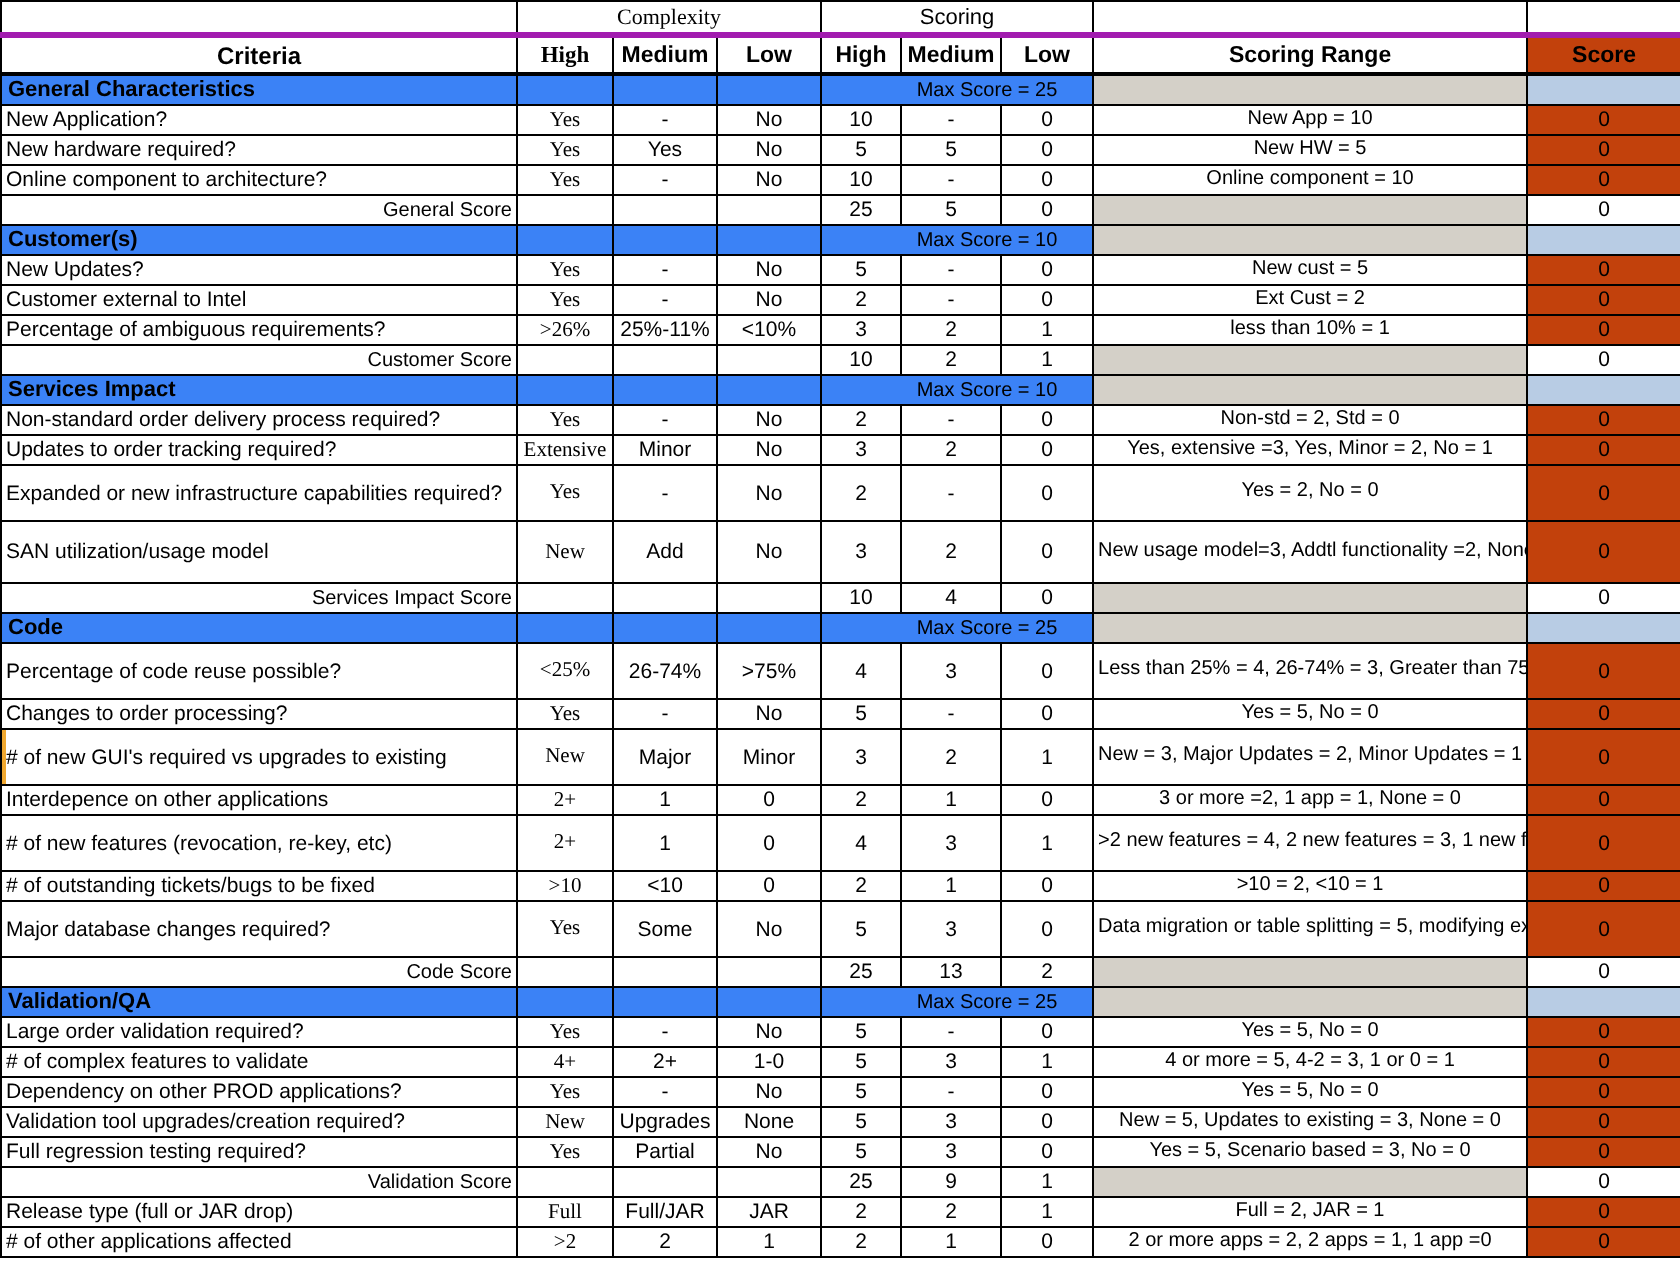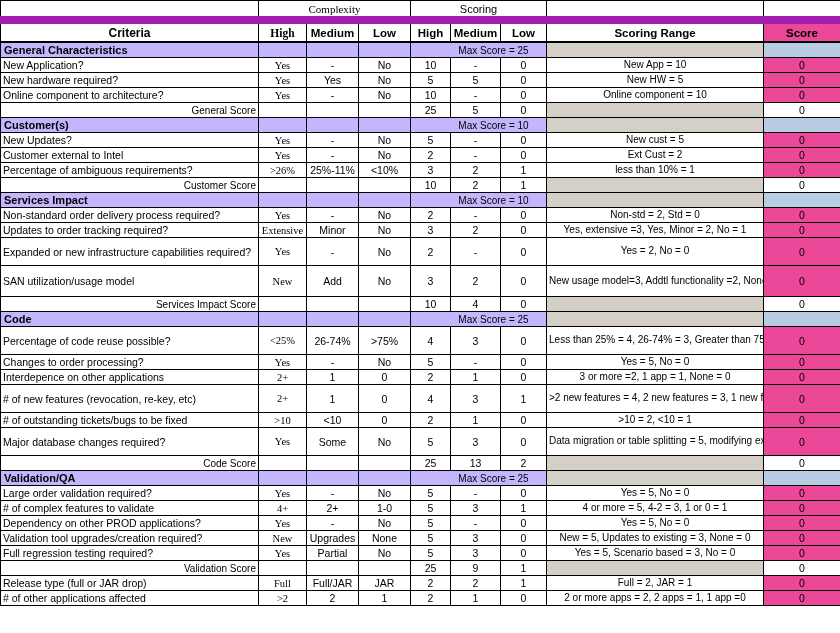--- a/index.html
+++ b/index.html
@@ -50,28 +50,28 @@
     font-size: 11px;
     border-bottom: 2px solid #000;
   }
 
   
   tr.col-head td {
     text-align: center;
     font-weight: bold;
     font-size: 11.5px;
     height: 17px;
-    border-top: 8px solid #a21caf;
+    border-top: 3px solid #a21caf;
     border-bottom: 2px solid #000;
   }
   tr.col-head td.criteria-h { font-size: 12px; }
 
   
   tr.section td {
-    background: #c4b5fd;
+    background: #3b82f6;
     font-weight: bold;
     font-size: 11px;
     height: 14px;
   }
   tr.section td.maxscore {
     text-align: center;
     font-weight: normal;
     font-size: 10px;
     padding-left: 32px;
   }
@@ -91,21 +91,21 @@
     font-size: 10.5px;
   }
   td.rng {
     text-align: center;
     font-size: 10px;
     white-space: normal;
     line-height: 1.02;
   }
   td.score-cell {
     text-align: center;
-    background: #ec4899;
+    background: #c2410c;
     font-size: 10.5px;
   }
 
   
   tr.subtotal td { height: 14px; }
   td.subtot-label {
     text-align: right;
     font-weight: bold;
     font-size: 10px;
     padding-right: 3px;
@@ -367,20 +367,31 @@
         <td class="crit">Changes to order processing?</td>
         <td class="val sep-left">Yes</td>
         <td class="val">-</td>
         <td class="val sep-right">No</td>
         <td class="val">5</td>
         <td class="val">-</td>
         <td class="val sep-right">0</td>
         <td class="rng">Yes = 5, No = 0</td>
         <td class="score-cell">0</td>
       </tr>
+      <tr class="data tall2">
+        <td class="crit marker"># of new GUI's required vs upgrades to existing</td>
+        <td class="val sep-left">New</td>
+        <td class="val">Major</td>
+        <td class="val sep-right">Minor</td>
+        <td class="val">3</td>
+        <td class="val">2</td>
+        <td class="val sep-right">1</td>
+        <td class="rng">New = 3, Major Updates = 2, Minor Updates = 1</td>
+        <td class="score-cell">0</td>
+      </tr>
       <tr class="data">
         <td class="crit">Interdepence on other applications</td>
         <td class="val sep-left">2+</td>
         <td class="val">1</td>
         <td class="val sep-right">0</td>
         <td class="val">2</td>
         <td class="val">1</td>
         <td class="val sep-right">0</td>
         <td class="rng">3 or more =2, 1 app = 1, None = 0</td>
         <td class="score-cell">0</td>

